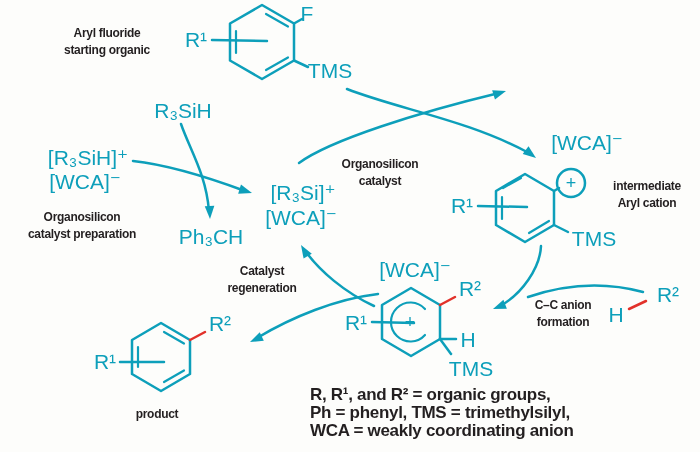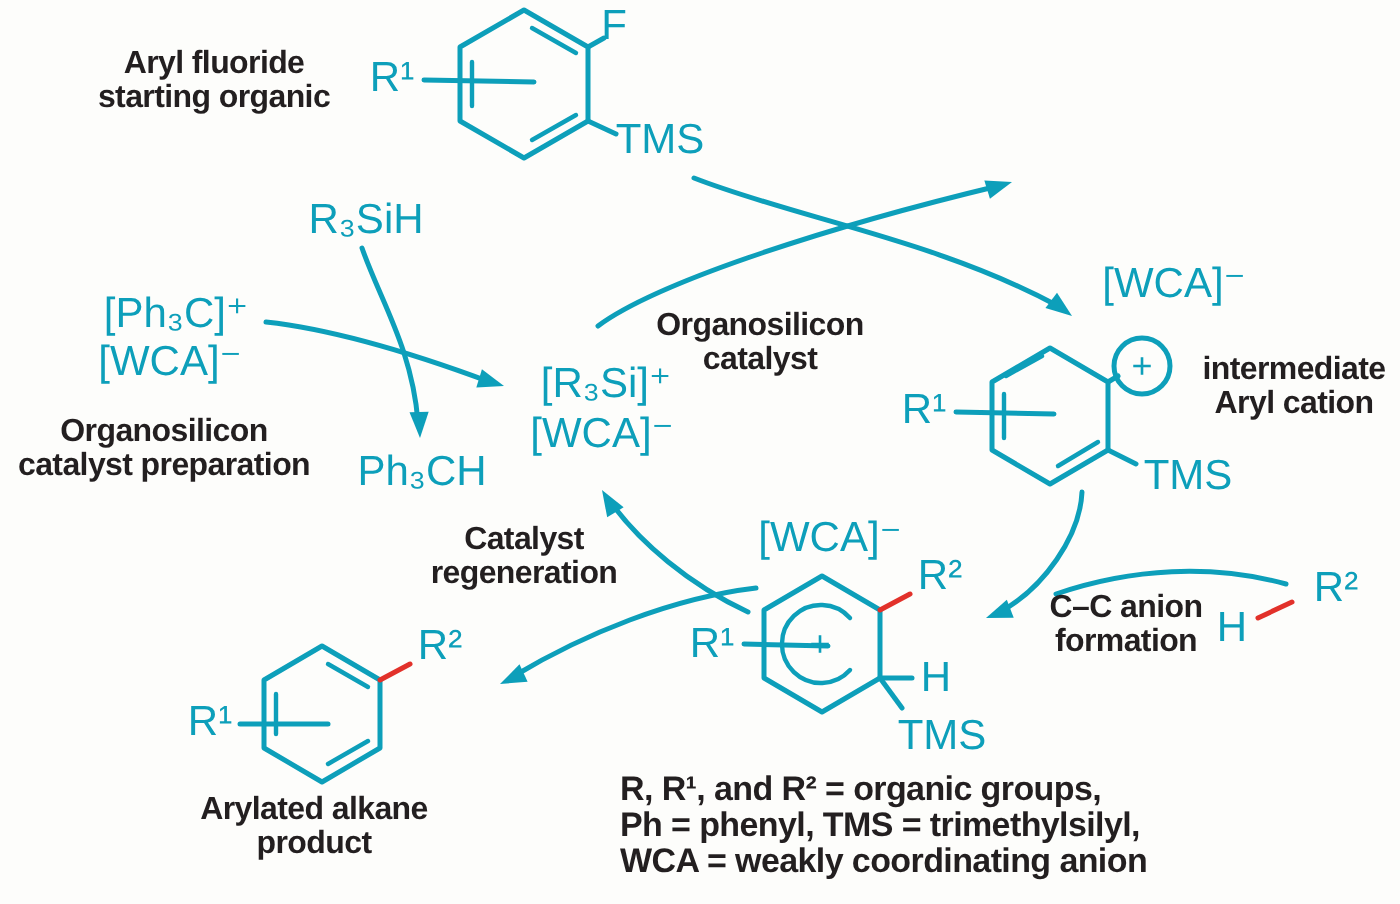--- a/index.html
+++ b/index.html
@@ -9,21 +9,21 @@
   .stage{
     position:relative;width:700px;height:452px;background:var(--bg);
     font-family:"Liberation Sans","DejaVu Sans",sans-serif;overflow:hidden;
   }
   .stage svg{position:absolute;left:0;top:0;}
   .lbl{
     position:absolute;transform:translate(-50%,-50%);
     text-align:center;white-space:nowrap;
   }
   .ink{
-    color:var(--ink);font-weight:bold;font-size:16px;line-height:16.5px;
+    color:var(--ink);font-weight:bold;font-size:12px;line-height:16.5px;
     letter-spacing:-0.3px;
   }
   .teal{
     color:var(--teal);font-size:21px;line-height:21px;font-weight:normal;
   }
   .legend{
     position:absolute;left:310px;top:386px;color:var(--ink);font-weight:bold;
     font-size:17px;line-height:18px;letter-spacing:-0.3px;white-space:nowrap;
   }
   .ln{stroke:var(--teal);stroke-width:2.5;fill:none;stroke-linecap:round;stroke-linejoin:round;}
@@ -131,26 +131,25 @@
   </div>
   <div class="lbl ink" style="left:563px;top:313px">
     <div>C–C anion</div>
     <div>formation</div>
   </div>
   <div class="lbl ink" style="left:262px;top:279px">
     <div>Catalyst</div>
     <div>regeneration</div>
   </div>
   <div class="lbl ink" style="left:157px;top:414px">
-    <div>Arylated alkane</div>
     <div>product</div>
   </div>
 
   <div class="lbl teal" style="left:183px;top:110px">R₃SiH</div>
-  <div class="lbl teal" style="left:88px;top:157px">[Ph₃C]⁺</div>
+  <div class="lbl teal" style="left:88px;top:157px">[R₃SiH]⁺</div>
   <div class="lbl teal" style="left:85px;top:181px">[WCA]⁻</div>
   <div class="lbl teal" style="left:211px;top:236px">Ph₃CH</div>
   <div class="lbl teal" style="left:303px;top:192px">[R₃Si]⁺</div>
   <div class="lbl teal" style="left:301px;top:217px">[WCA]⁻</div>
   <div class="lbl teal" style="left:587px;top:142px">[WCA]⁻</div>
   <div class="lbl teal" style="left:415px;top:269px">[WCA]⁻</div>
 
   <div class="lbl teal" style="left:196px;top:39px">R¹</div>
   <div class="lbl teal" style="left:307px;top:13px">F</div>
   <div class="lbl teal" style="left:330px;top:70px">TMS</div>

